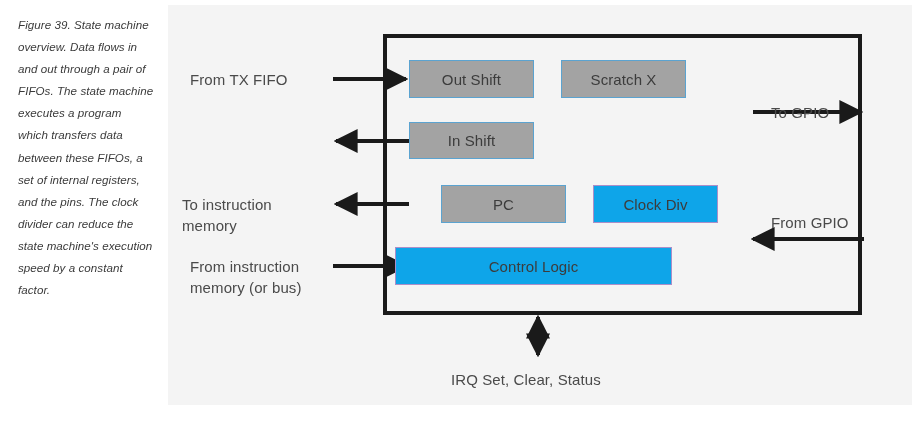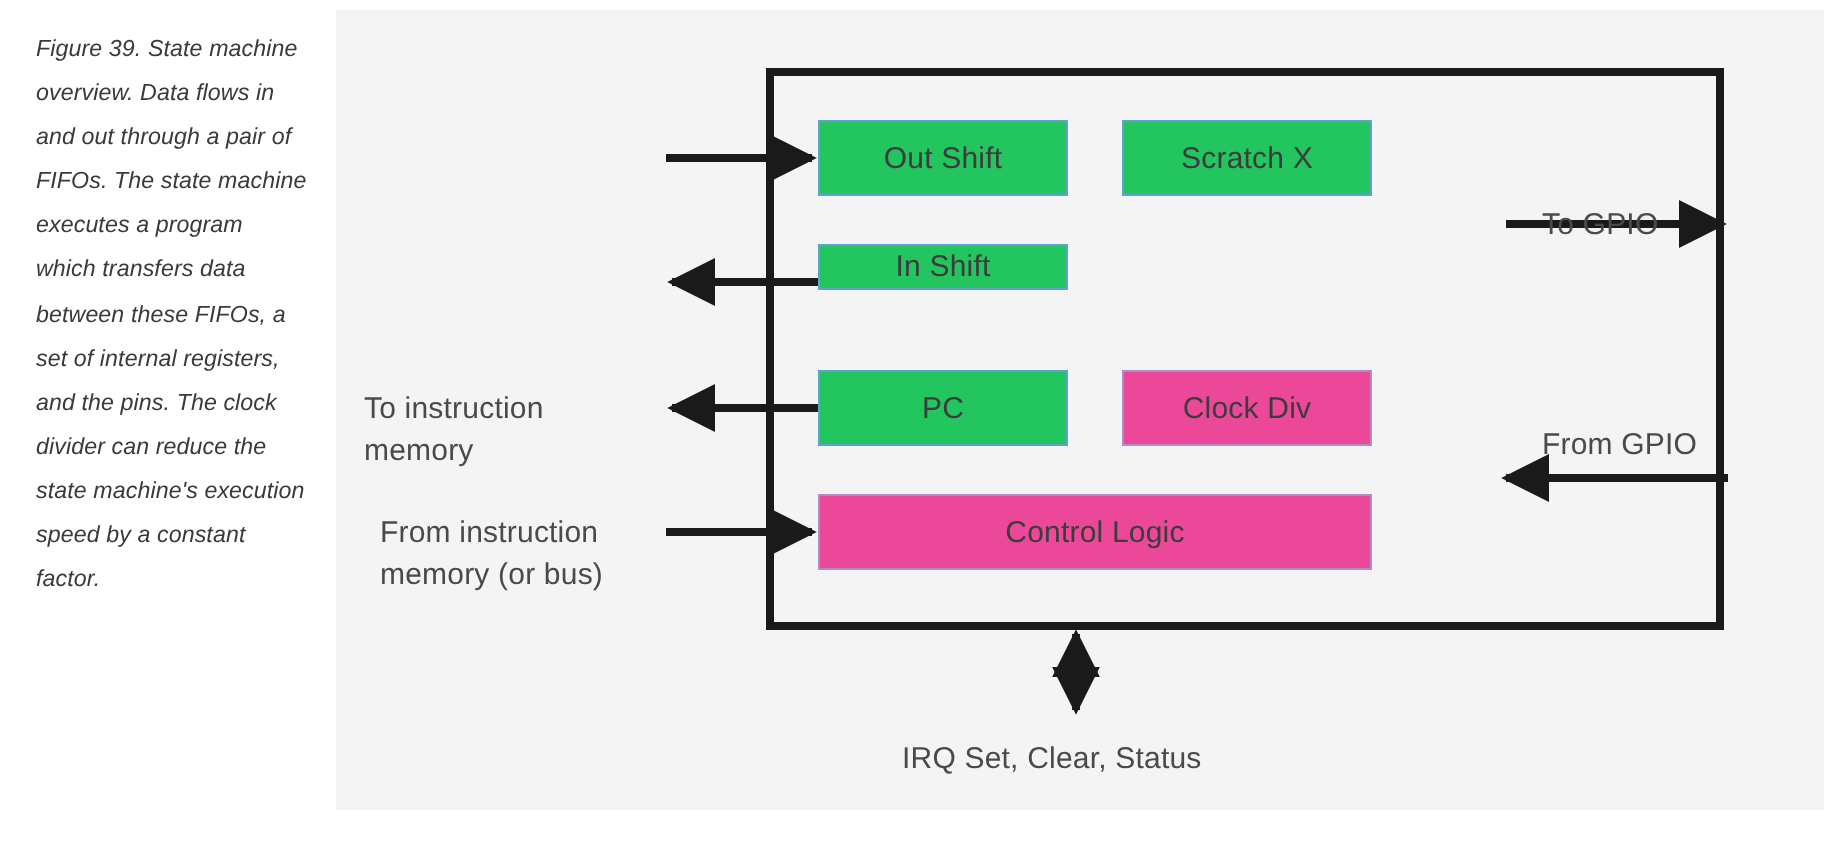--- a/index.html
+++ b/index.html
@@ -57,36 +57,36 @@
     position: absolute;
     box-sizing: border-box;
     display: flex;
     align-items: center;
     justify-content: center;
     font-size: 15px;
     color: #3c3c3c;
     letter-spacing: 0.1px;
   }
   .reg.blue {
-    background: #22c55e;
+    background: #a3a3a3;
     border: 1.5px solid #5ba3d0;
   }
   .reg.purple {
-    background: #ec4899;
+    background: #0ea5e9;
     border: 1.5px solid #ab8ec8;
   }
 
   
   .col-left  { left: 241px; width: 125px; }   
   .col-right { left: 393px; width: 125px; }   
   .row1 { top: 55px;  height: 38px; }   
-  .row2 { top: 117px; height: 23px; }   
-  .row3 { top: 180px; height: 38px; }   
+  .row2 { top: 117px; height: 37px; }   
+  .row3 { top: 180px; height: 38px; margin-left: 32px; }   
   .row4 { top: 242px; height: 38px; }   
-  .full-wide { left: 241px; width: 277px; }
+  .full-wide { left: 227px; width: 277px; }
 
   
   .ext-label {
     position: absolute;
     font-size: 15px;
     color: #4a4a4a;
     line-height: 21px;
     letter-spacing: 0.1px;
     white-space: pre-line;
   }
@@ -149,20 +149,21 @@
   </div>
 
   <div class="reg purple col-right row3">
     <span>Clock Div</span>
   </div>
 
   <div class="reg purple full-wide row4">
     <span>Control Logic</span>
   </div>
 
+  <div class="ext-label" style="left:22px; top:64px;">From TX FIFO</div>
 
 
   <div class="ext-label" style="left:14px; top:189px;">To instruction
 memory</div>
 
   <div class="ext-label" style="left:22px; top:251px;">From instruction
 memory (or bus)</div>
 
   <div class="ext-label" style="left:603px; top:97px;">To GPIO</div>
 

